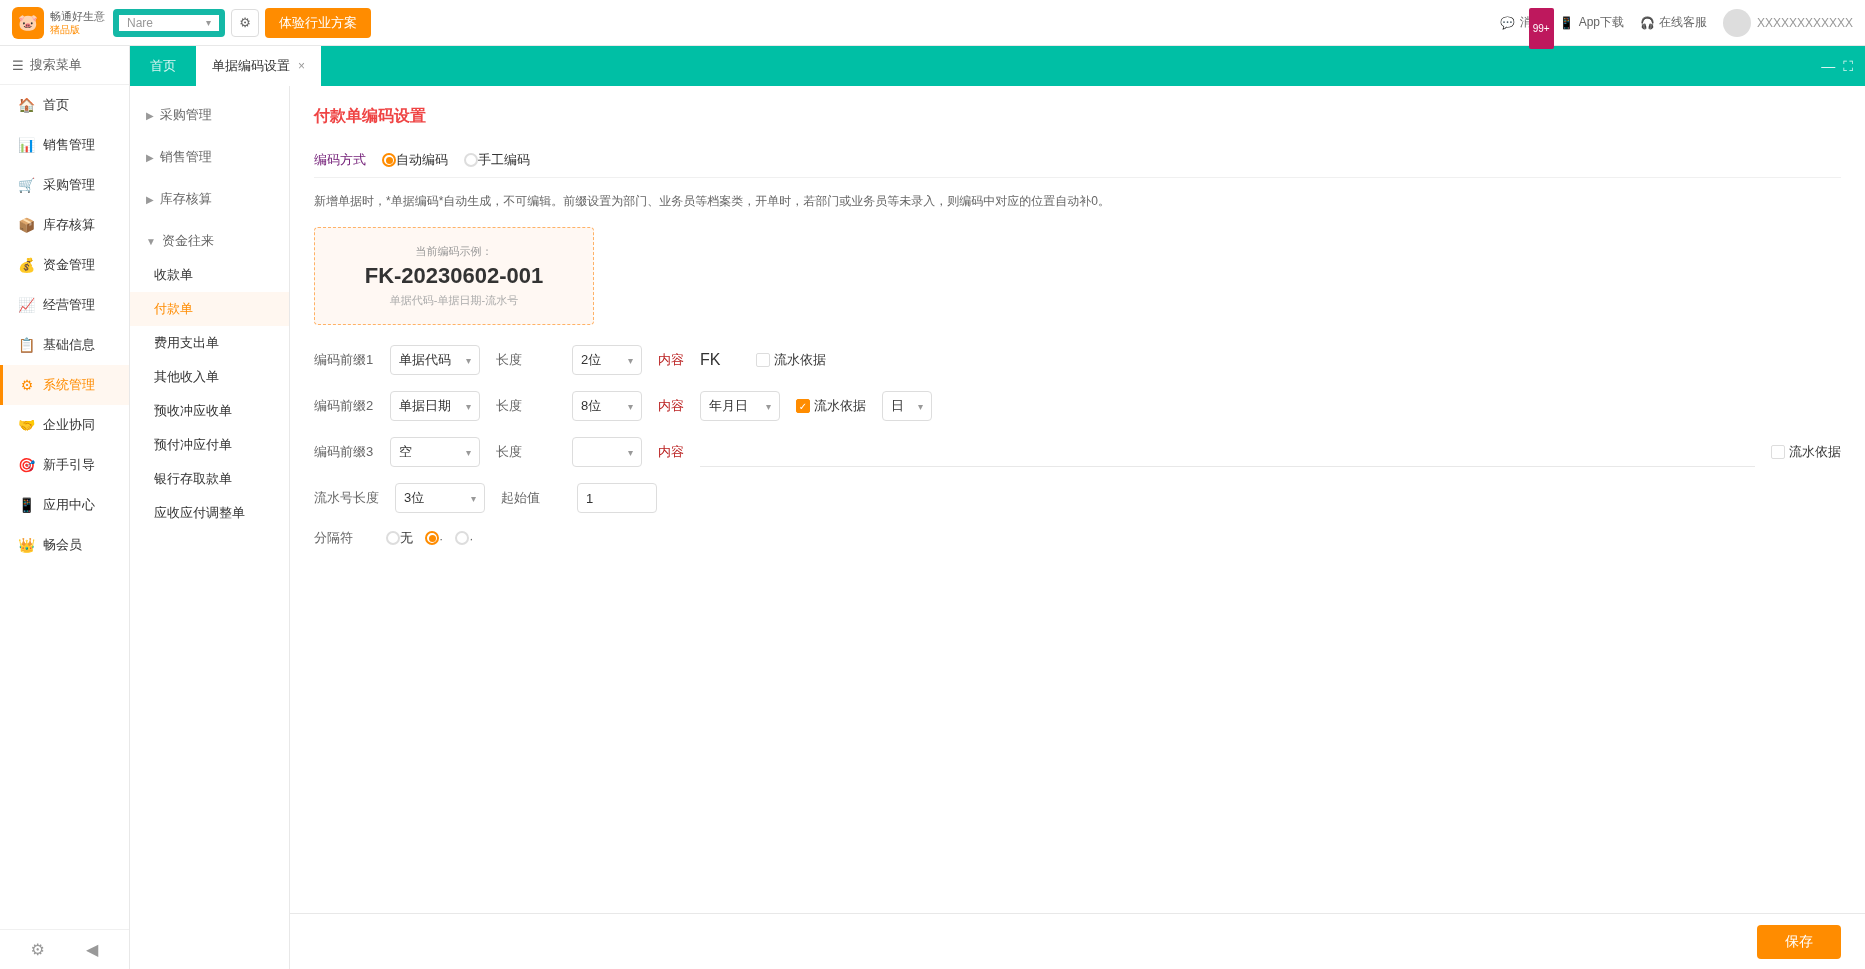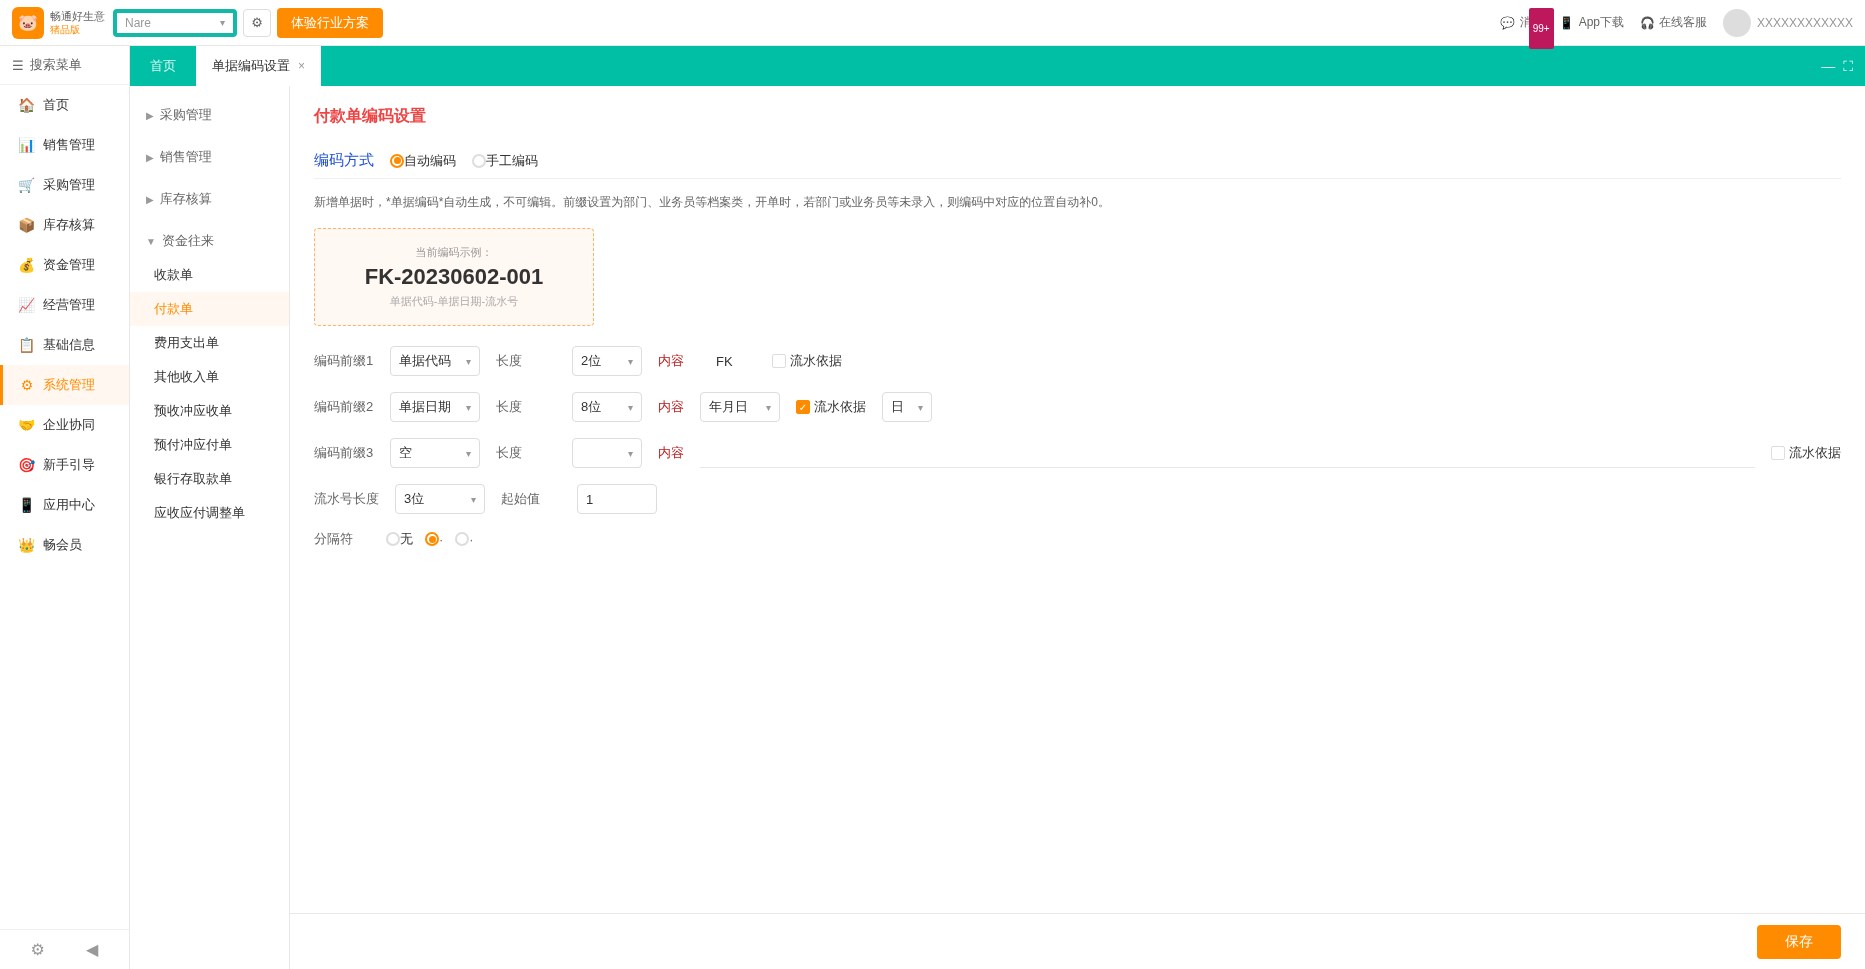--- a/index.html
+++ b/index.html
@@ -41,23 +41,23 @@
       font-size: 11px;
       color: #666;
       line-height: 1.3;
     }
     .top-header-controls {
       display: flex;
       align-items: center;
       gap: 6px;
     }
     .header-dropdown {
-      width: 124px;
+      width: 112px;
       height: 28px;
-      border: 4px solid #14b8a6;
+      border: 6px solid #14b8a6;
       border-radius: 4px;
       background: #fff;
       display: flex;
       align-items: center;
       padding: 0 8px;
       font-size: 12px;
       color: #999;
     }
     .gear-btn {
       width: 28px;
@@ -271,21 +271,21 @@
 
     
     .encode-method {
       display: flex;
       align-items: center;
       gap: 16px;
       margin-bottom: 14px;
       padding: 8px 0;
       border-bottom: 1px solid #f0f0f0;
     }
-    .encode-method-label { font-size: 15px; color: #1d4ed8; }
+    .encode-method-label { font-size: 13px; color: #701a75; }
     .radio-group { display: flex; align-items: center; gap: 16px; }
     .radio-item { display: flex; align-items: center; cursor: pointer; font-size: 13px; }
     .radio-circle {
       width: 14px; height: 14px;
       border-radius: 50%;
       border: 2px solid #ddd;
       display: flex; align-items: center; justify-content: center;
     }
     .radio-circle.checked { border-color: #ff8c00; }
     .radio-dot { width: 7px; height: 7px; background: #ff8c00; border-radius: 50%; }
@@ -347,24 +347,23 @@
       display: flex;
       align-items: center;
       gap: 4px;
       cursor: pointer;
       min-width: 90px;
     }
     .select-box .arrow { font-size: 10px; color: #999; margin-left: auto; }
     .length-select { min-width: 70px; }
     .content-label { font-size: 13px; color: #b91c1c; }
     .content-value {
-      font-size: 13px;
+      font-size: 16px;
       color: #333;
       min-width: 40px;
-      margin-left: 16px;
     }
     .checkbox-item {
       display: flex;
       align-items: center;
       gap: 4px;
       font-size: 13px;
       color: #333;
     }
     .checkbox-sq-checked {
       width: 14px; height: 14px;

